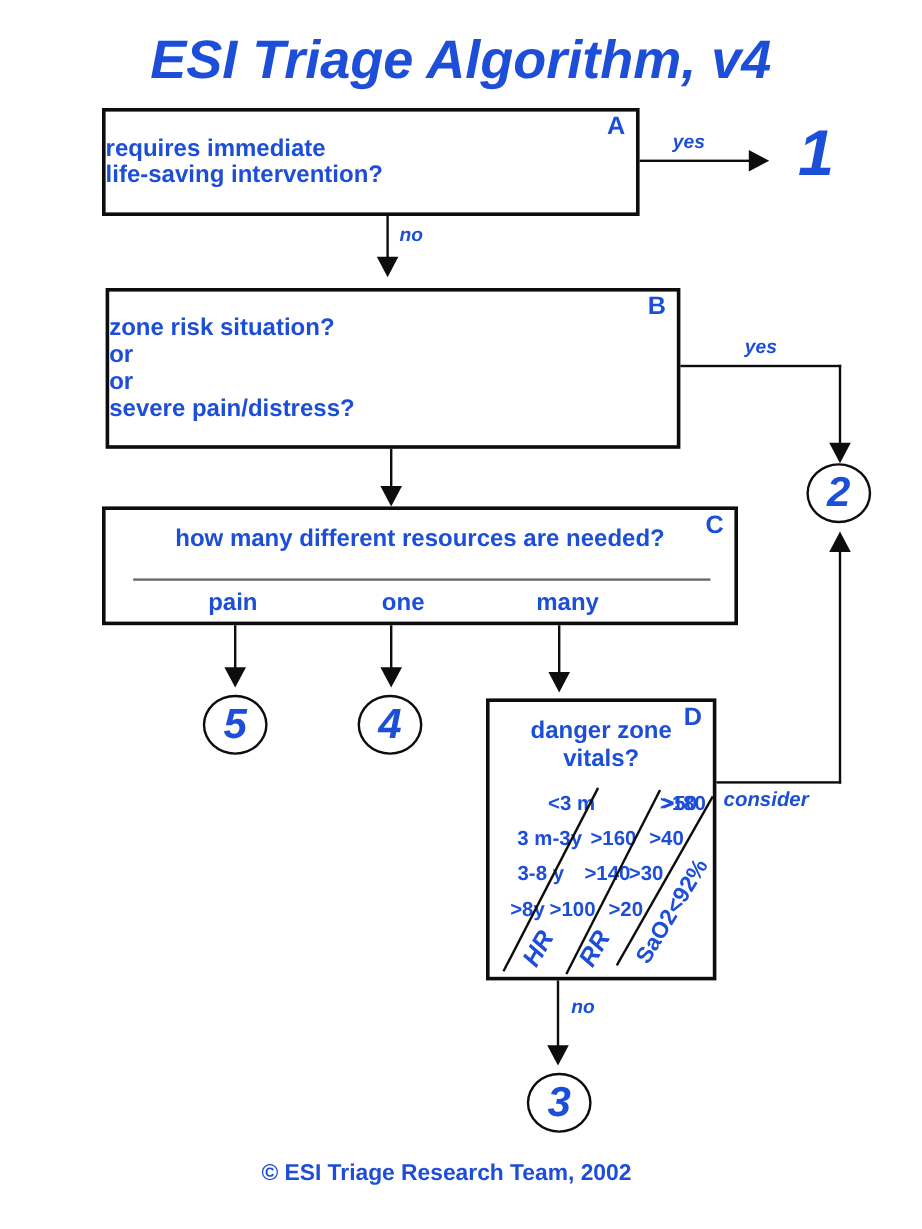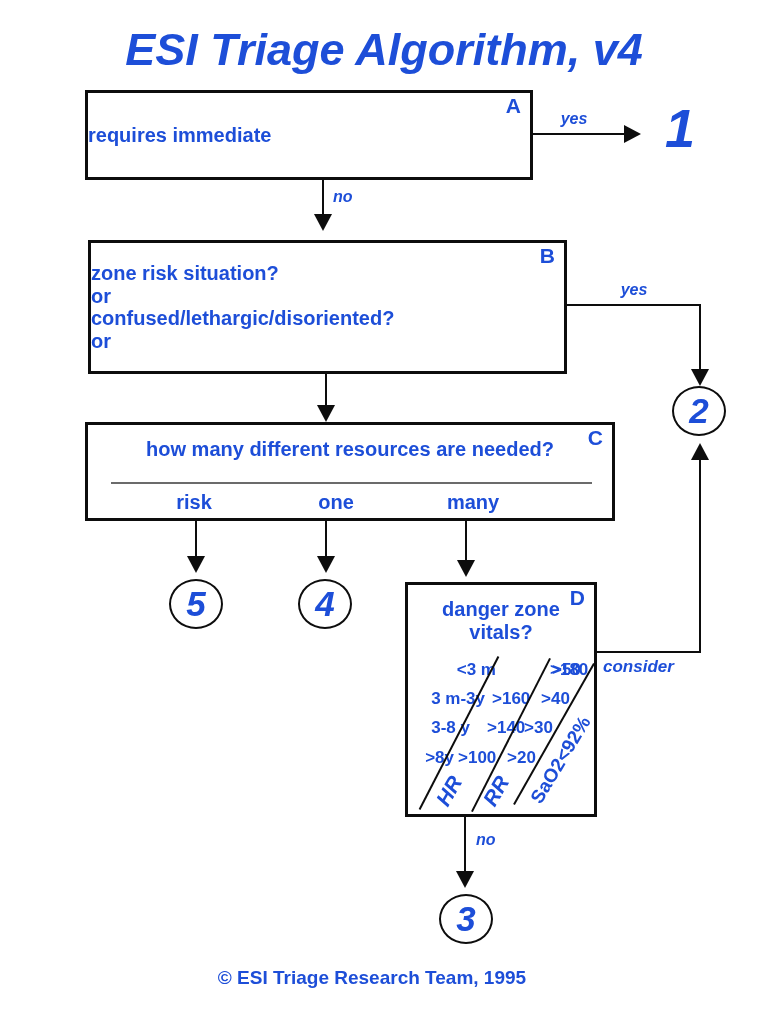--- a/index.html
+++ b/index.html
@@ -61,58 +61,59 @@
 <body>
 
 <div class="page">
 
   <div class="title">ESI Triage Algorithm, v4</div>
 
   <div class="box" style="left:85px;top:90px;width:448px;height:90px;">
     <span class="corner-letter">A</span>
     <div class="box-text">
       <div>requires immediate</div>
+      <div>life-saving intervention?</div>
     </div>
   </div>
 
   <div class="lbl" style="left:543px;top:110px;width:62px;text-align:center;">yes</div>
   <div class="line-h" style="left:533px;top:133px;width:93px;"></div>
   <div class="arr-right" style="left:624px;top:125px;"></div>
   <div class="big-one">1</div>
 
   <div class="lbl" style="left:333px;top:188px;">no</div>
   <div class="line-v" style="left:322px;top:180px;height:36px;"></div>
   <div class="arr-down" style="left:314px;top:214px;"></div>
 
   <div class="box" style="left:88px;top:240px;width:479px;height:134px;">
     <span class="corner-letter">B</span>
     <div class="box-text">
       <div>zone risk situation?</div>
       <div>or</div>
-      <div>confused/lethargic/disoriented?</div>
       <div>or</div>
+      <div>severe pain/distress?</div>
     </div>
   </div>
 
   <div class="lbl" style="left:603px;top:281px;width:62px;text-align:center;">yes</div>
   <div class="line-h" style="left:567px;top:304px;width:134px;"></div>
   <div class="line-v" style="left:698.6px;top:304px;height:66px;"></div>
   <div class="arr-down" style="left:691px;top:369px;"></div>
   <div class="circle" style="left:672px;top:386px;">
     <span>2</span>
   </div>
 
   <div class="line-v" style="left:324.8px;top:374px;height:33px;"></div>
   <div class="arr-down" style="left:317px;top:405px;"></div>
 
   <div class="box" style="left:85px;top:422px;width:530px;height:99px;">
     <span class="corner-letter">C</span>
     <div class="c-question">how many different resources are needed?</div>
     <div class="c-sep"></div>
-    <div class="c-option" style="left:51px;">risk</div>
+    <div class="c-option" style="left:51px;">pain</div>
     <div class="c-option" style="left:193px;text-align:center;">one</div>
     <div class="c-option" style="left:330px;">many</div>
   </div>
 
   <div class="line-v" style="left:194.8px;top:521px;height:37px;"></div>
   <div class="arr-down" style="left:187px;top:556px;"></div>
   <div class="circle" style="left:169px;top:579px;">
     <span>5</span>
   </div>
 
@@ -162,15 +163,15 @@
   <div class="arr-up" style="left:691px;top:443px;"></div>
   <div class="lbl" style="left:603px;top:657px;font-size:17px;">consider</div>
 
   <div class="line-v" style="left:464px;top:817px;height:56px;"></div>
   <div class="arr-down" style="left:456px;top:871px;"></div>
   <div class="lbl" style="left:476px;top:831px;">no</div>
   <div class="circle" style="left:439px;top:894px;">
     <span>3</span>
   </div>
 
-  <div class="footer">© ESI Triage Research Team, 1995</div>
+  <div class="footer">© ESI Triage Research Team, 2002</div>
 
 </div>
 
 </body></html>

